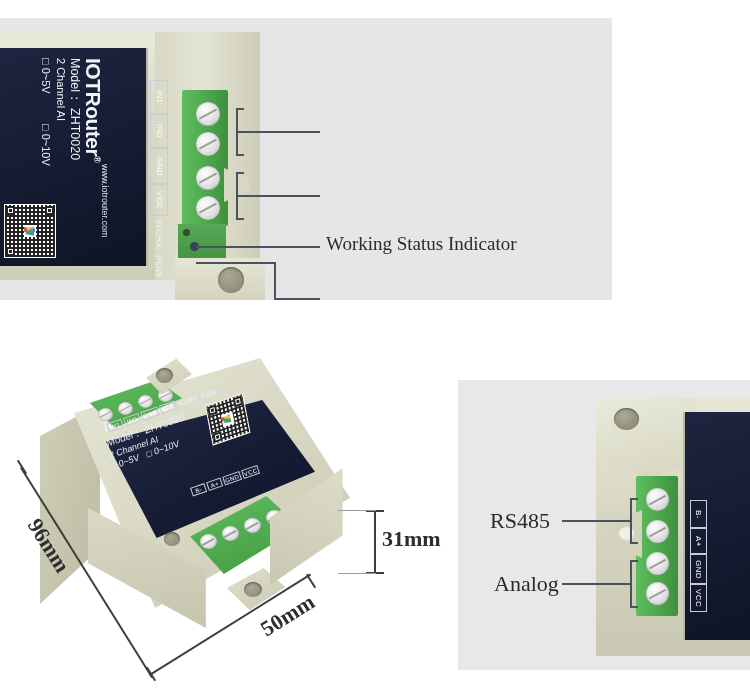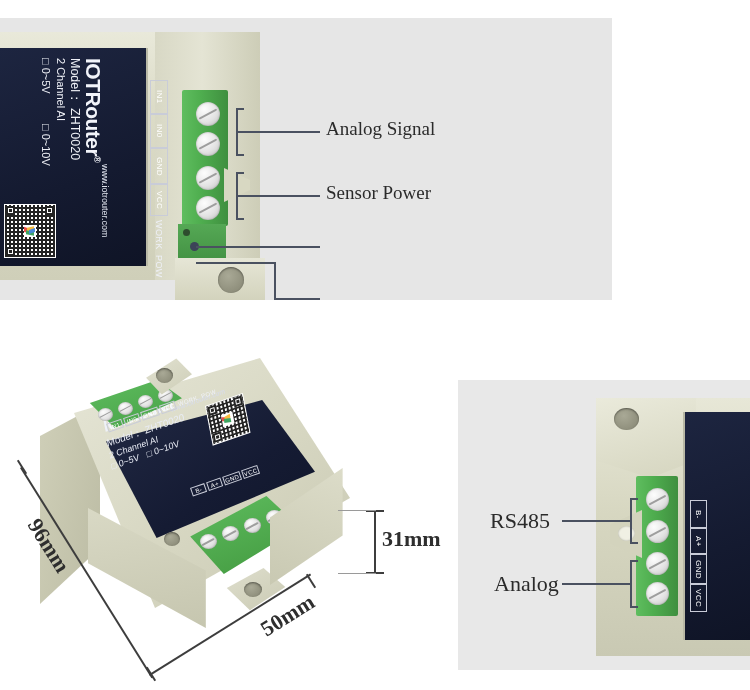--- a/index.html
+++ b/index.html
@@ -138,22 +138,21 @@
     <div class="leader" style="left:236px; top:154px; width:8px; height:2px;"></div>
     <div class="leader" style="left:236px; top:200px; width:8px; height:2px;"></div>
     <div class="leader" style="left:236px; top:177px; width:84px; height:2px;"></div>
 
     <div class="leader" style="left:196px; top:228px; width:124px; height:2px;"></div>
 
     <div class="leader" style="left:196px; top:244px; width:80px; height:2px;"></div>
     <div class="leader" style="left:274px; top:244px; width:2px; height:38px;"></div>
     <div class="leader" style="left:274px; top:280px; width:46px; height:2px;"></div>
 
-    <div class="callout" style="left:326px; top:100px;">Analog Signal</div>
-    <div class="callout" style="left:326px; top:164px;">Sensor Power</div>
+    <div class="callout" style="left:326px; top:215px;">Working Status Indicator</div>
   </div>
 
   <div class="panel" id="panel-3d">
 
     <div style="position:absolute; left:40px; top:30px; width:330px; height:290px; transform:rotate(0deg);">
 
       <div style="position:absolute; left:0; top:56px; width:60px; height:200px;
                   background:linear-gradient(100deg,#cfcfb8 0%,#bcbca4 100%);
                   clip-path:polygon(0 16%,100% 0,100% 72%,0 100%);"></div>
 

